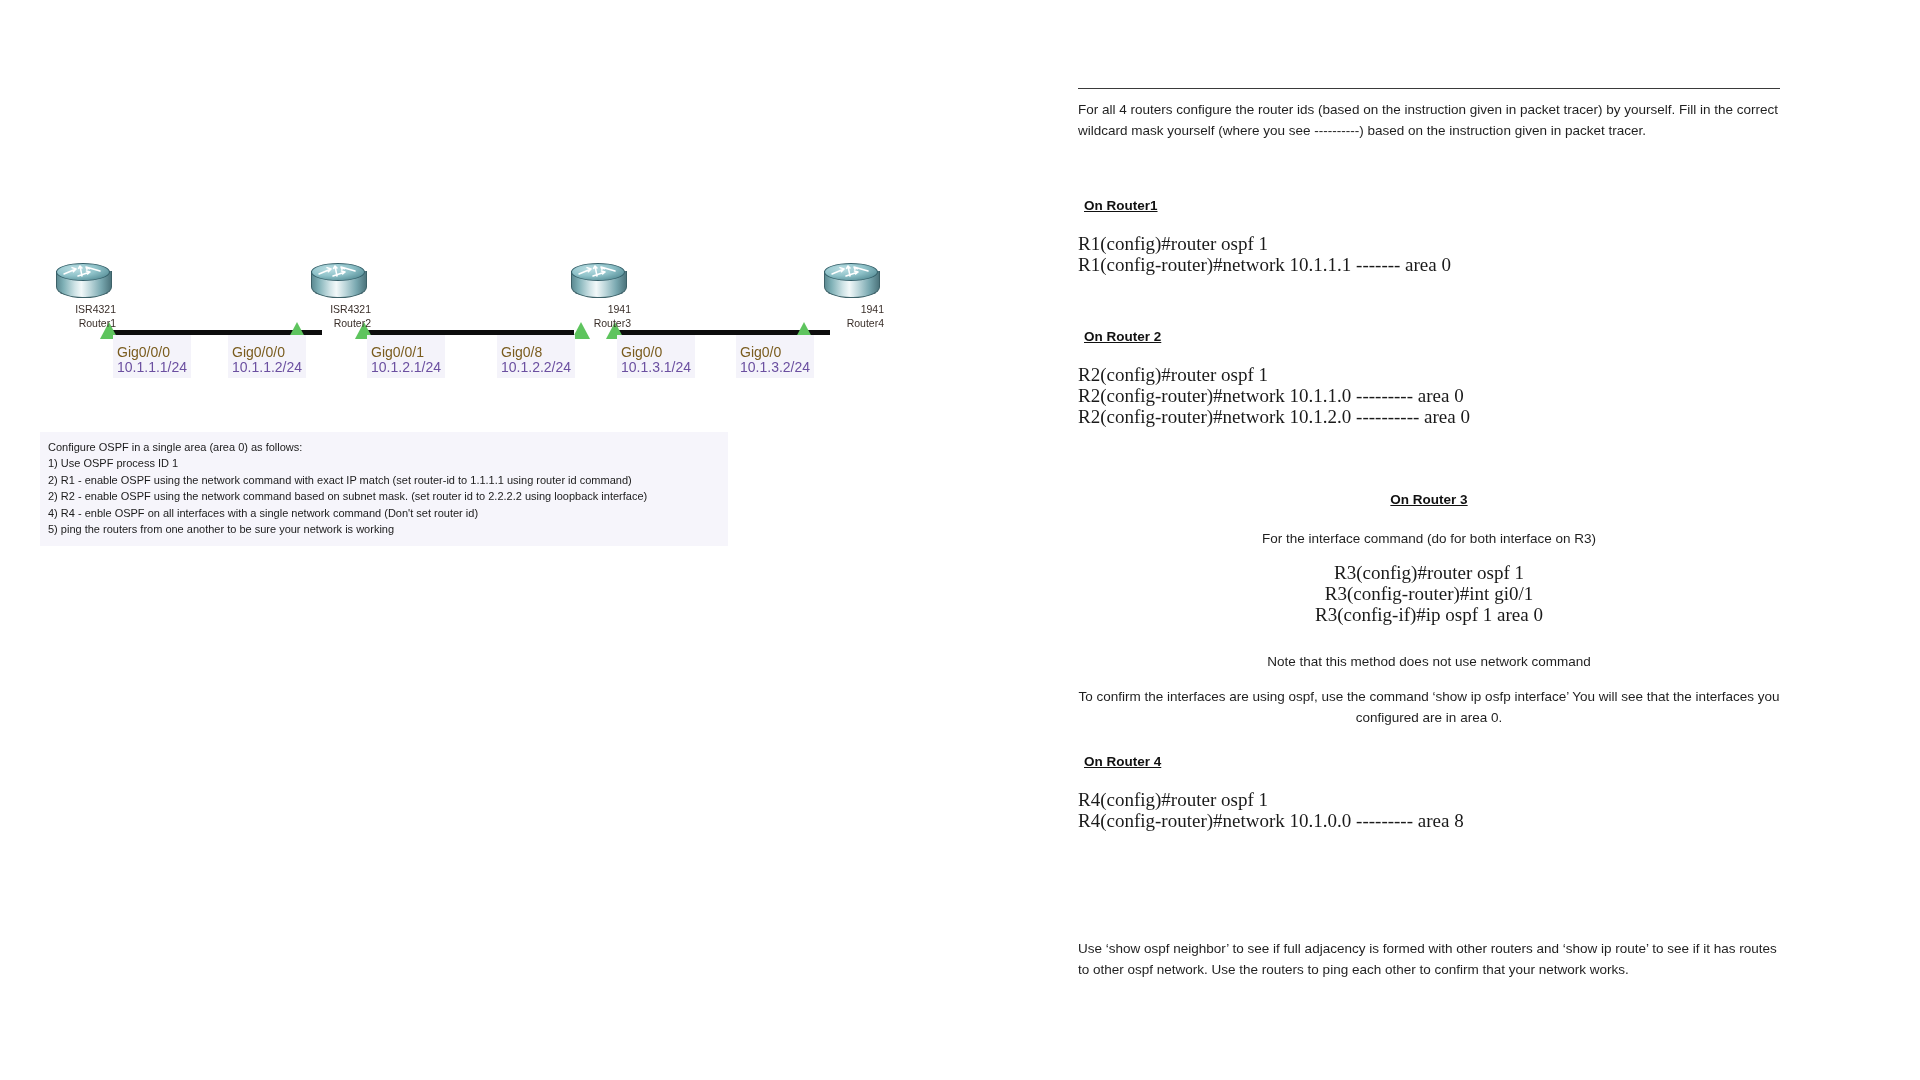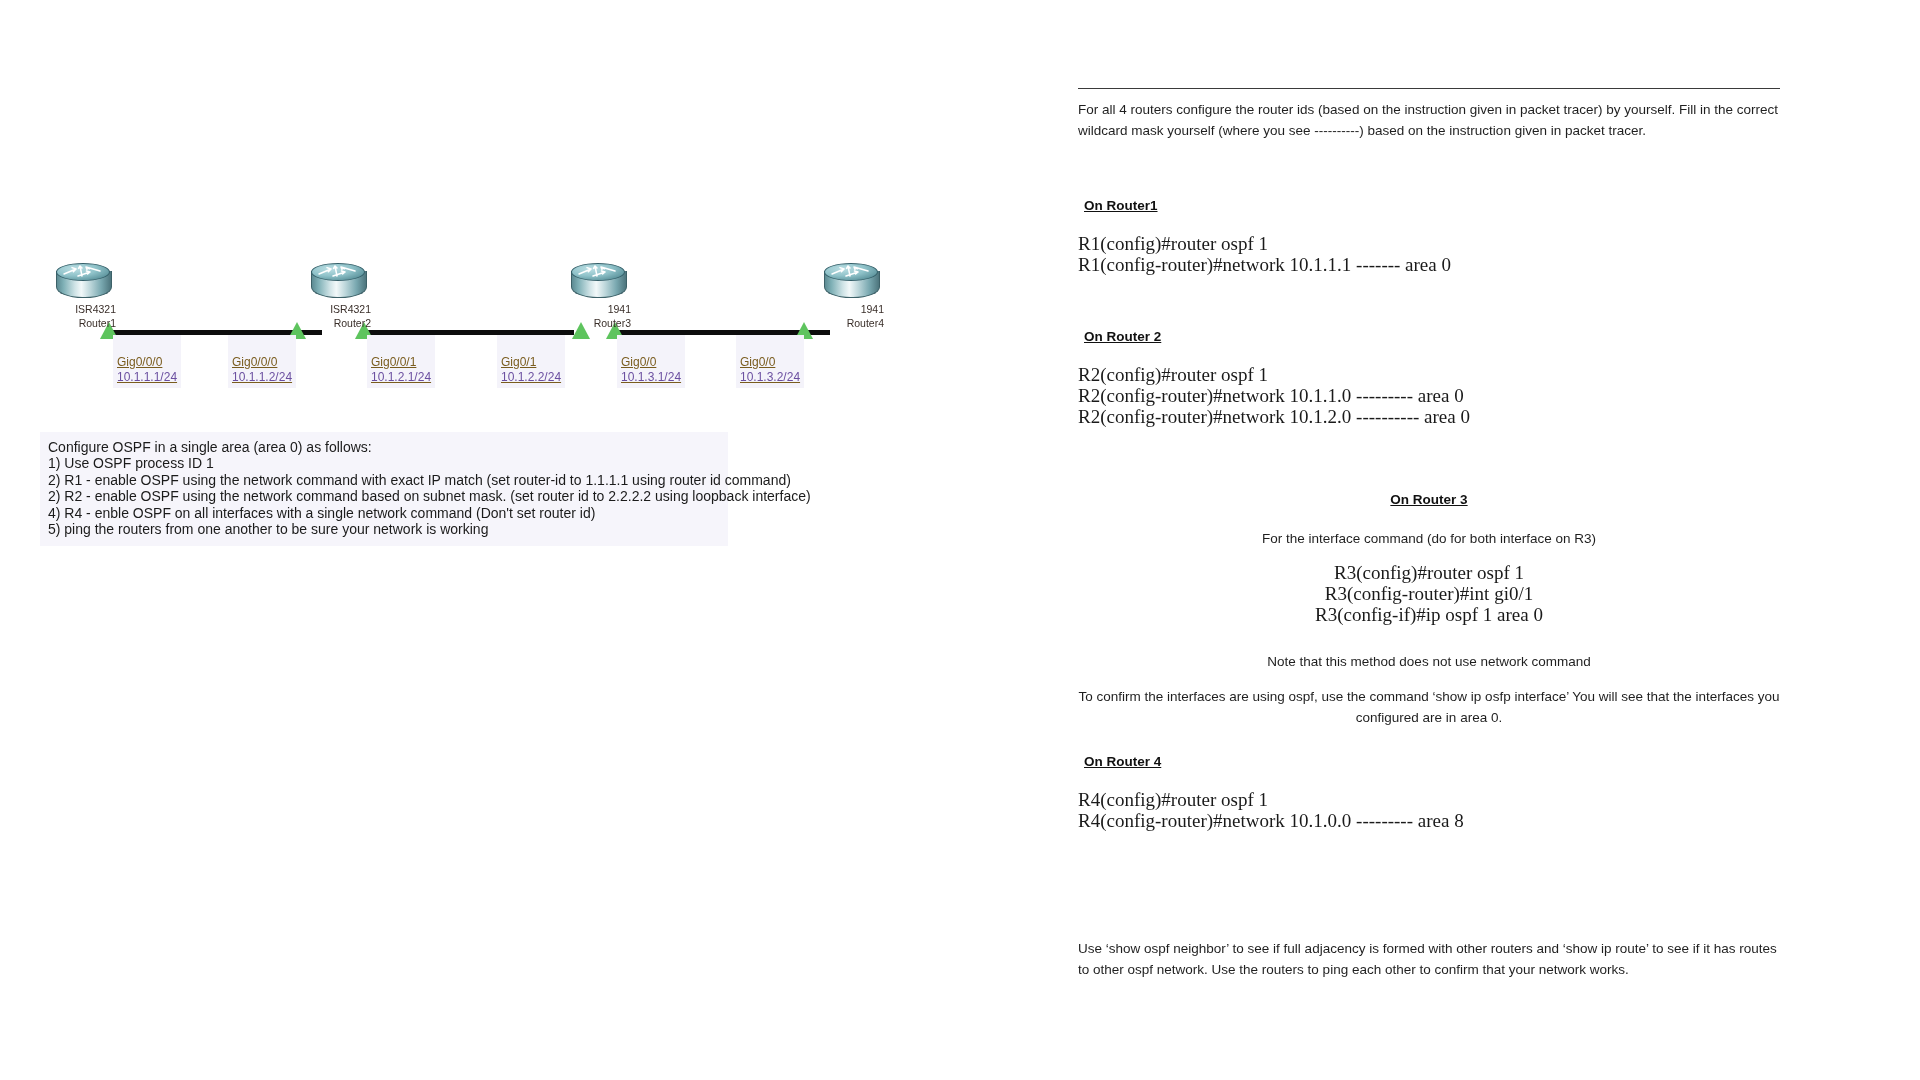--- a/index.html
+++ b/index.html
@@ -92,38 +92,37 @@
     height: 0;
     border-left: 9px solid transparent;
     border-right: 9px solid transparent;
     border-bottom: 17px solid #5ec45e;
     top: 322px;
   }
 
   .iface-label {
     position: absolute;
     background: #f4f3fa;
-    font-size: 12px;
+    font-size: 14px;
     line-height: 15px;
     color: #7a5c1e;
-    padding: 20px 4px 3px 4px;
+    padding: 10px 4px 3px 4px;
     white-space: nowrap;
-    text-decoration: underline;
   }
   .iface-label .ip { color: #6b4fa0; }
 
   
   #instructions {
     position: absolute;
     left: 40px;
     top: 432px;
     width: 672px;
     background: #f6f5fb;
     padding: 7px 8px 9px 8px;
-    font-size: 14px;
+    font-size: 11px;
     line-height: 16.4px;
     color: #1b1b1b;
   }
   #instructions .line { white-space: nowrap; }
 
   
   #doc {
     position: absolute;
     left: 1078px;
     top: 88px;
@@ -242,21 +241,21 @@
   </div>
   <div class="iface-label" style="left:228px;top:335px;">
     <div>Gig0/0/0</div>
     <div class="ip">10.1.1.2/24</div>
   </div>
   <div class="iface-label" style="left:367px;top:335px;">
     <div>Gig0/0/1</div>
     <div class="ip">10.1.2.1/24</div>
   </div>
   <div class="iface-label" style="left:497px;top:335px;">
-    <div>Gig0/1</div>
+    <div>Gig0/8</div>
     <div class="ip">10.1.2.2/24</div>
   </div>
   <div class="iface-label" style="left:617px;top:335px;">
     <div>Gig0/0</div>
     <div class="ip">10.1.3.1/24</div>
   </div>
   <div class="iface-label" style="left:736px;top:335px;">
     <div>Gig0/0</div>
     <div class="ip">10.1.3.2/24</div>
   </div>

